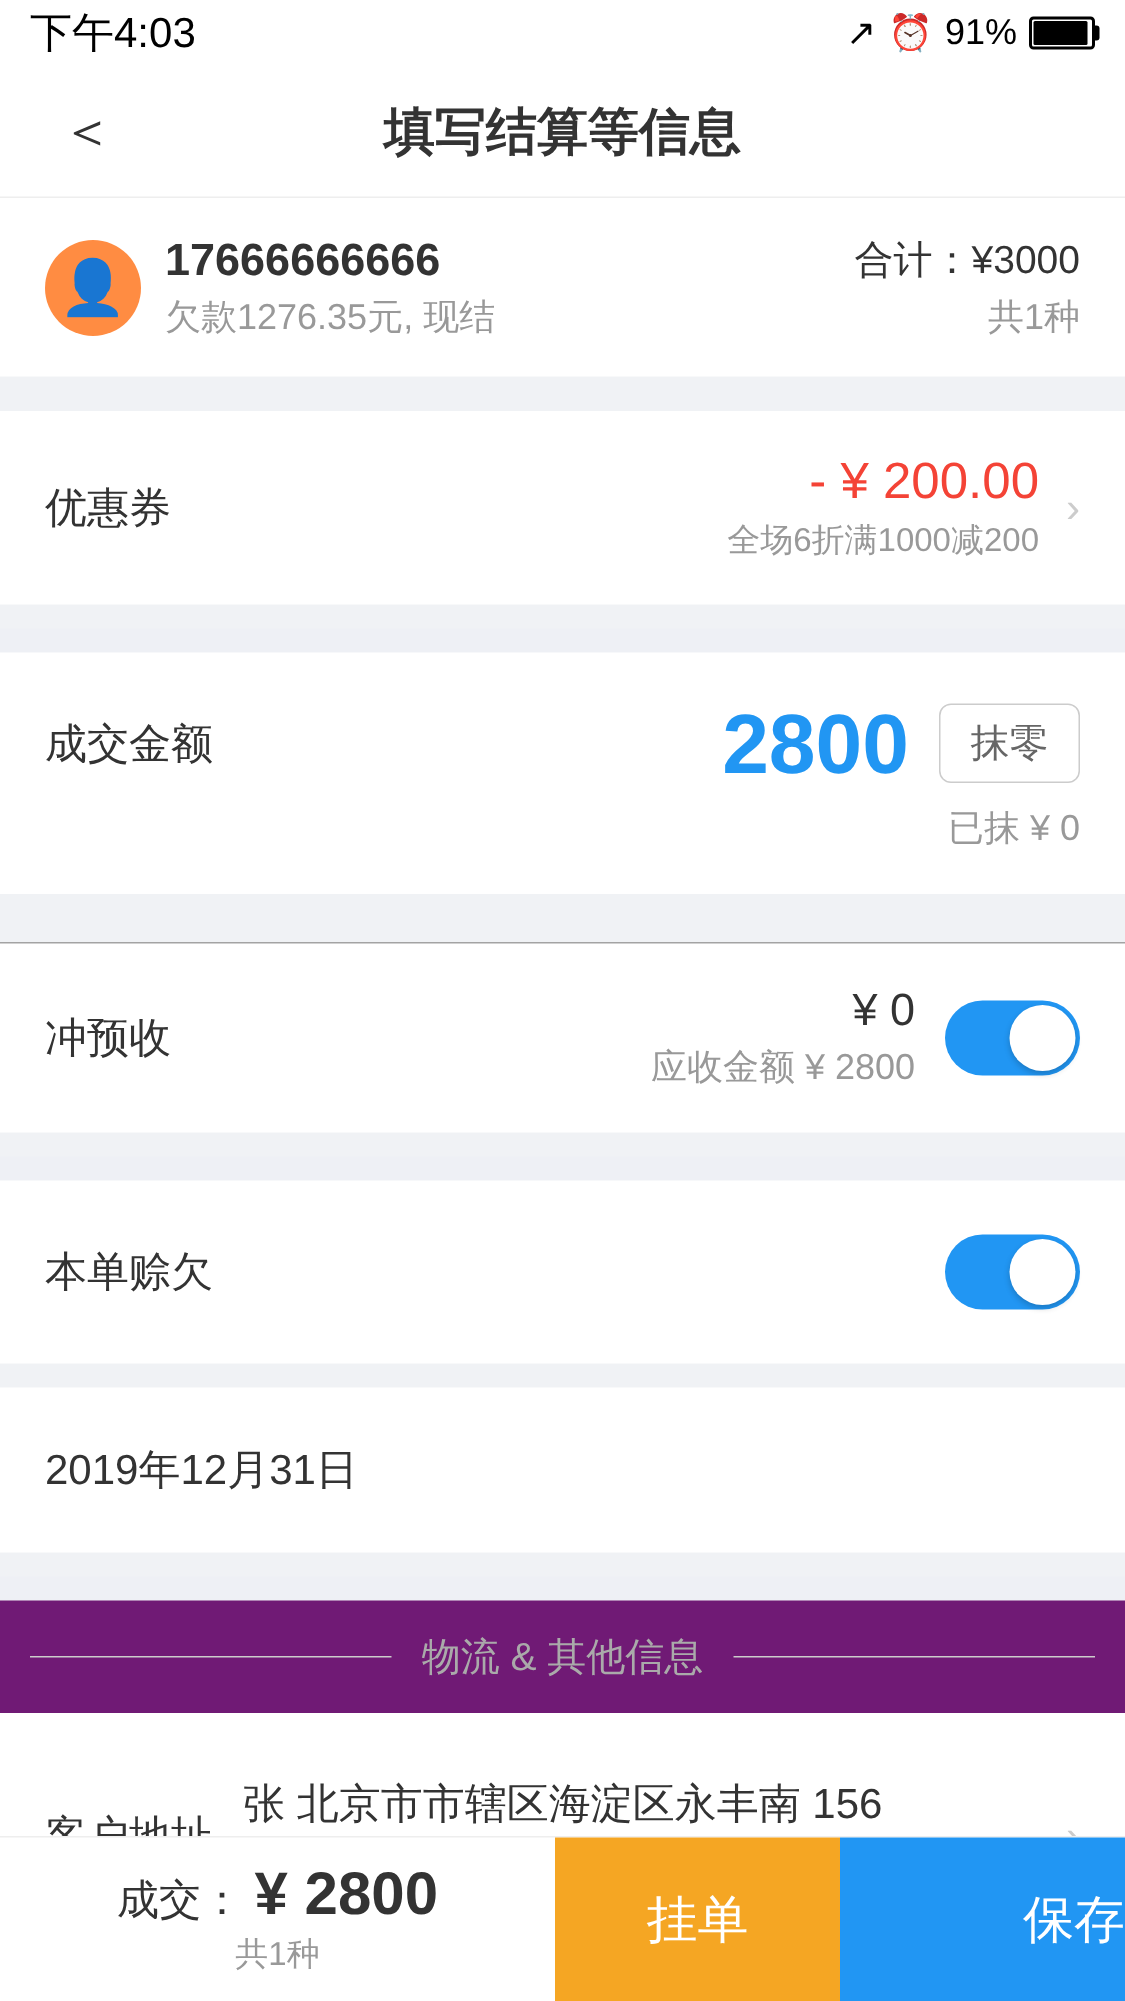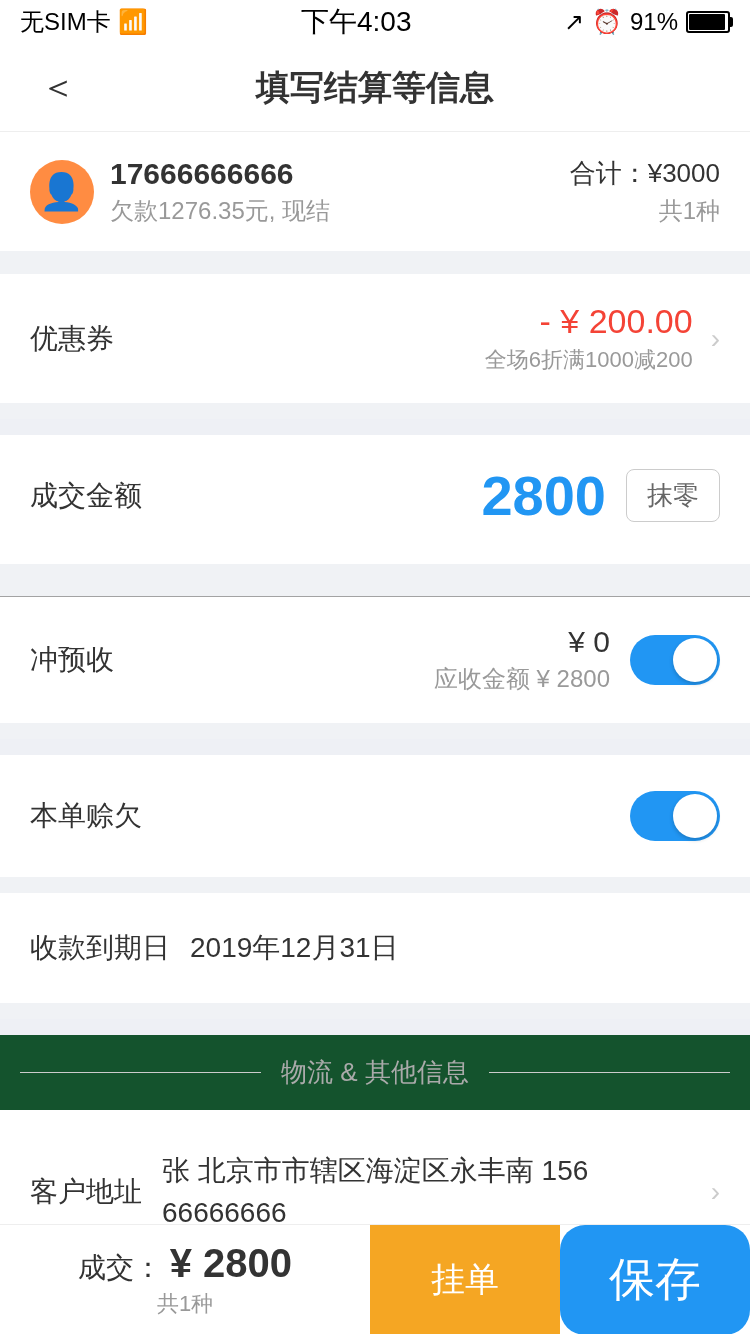--- a/index.html
+++ b/index.html
@@ -189,21 +189,21 @@
       padding: 36px 30px;
       background: #fff;
       margin-bottom: 16px;
       gap: 20px;
     }
     .due-date-label { font-size: 28px; color: #333; }
     .due-date-value { font-size: 28px; color: #333; }
 
     
     .divider-section {
-      background: #14532d;
+      background: #701a75;
       display: flex;
       align-items: center;
       justify-content: center;
       padding: 20px 0;
     }
     .divider-line {
       flex: 1;
       height: 1px;
       background: #ccc;
       margin: 0 20px;
@@ -249,41 +249,36 @@
       color: #fff;
       font-weight: 500;
       cursor: pointer;
     }
     .btn-save {
       width: 190px;
       height: 110px;
       background: #2196F3;
       display: flex;
       align-items: center;
-      justify-content: center;
-      font-size: 46px;
+      justify-content: flex-end;
+      font-size: 34px;
       color: #fff;
       font-weight: 500;
       cursor: pointer;
-      border-radius: 25px;
     }
 
     .gray-bg {
       background: #eef0f5;
       height: 16px;
     }
   </style>
 </head>
 <body>
 
 <div class="status-bar">
-  <div class="status-left">
-    <span>无SIM卡</span>
-    <span>📶</span>
-  </div>
   <div class="status-center">下午4:03</div>
   <div class="status-right">
     <span>↗</span>
     <span>⏰</span>
     <span>91%</span>
     <span style="display:inline-block;width:44px;height:22px;border:2px solid #000;border-radius:3px;position:relative;">
       <span style="display:block;width:36px;height:16px;background:#000;margin:1px;border-radius:1px;"></span>
       <span style="position:absolute;right:-5px;top:50%;transform:translateY(-50%);width:3px;height:10px;background:#000;border-radius:0 2px 2px 0;"></span>
     </span>
   </div>
@@ -328,20 +323,21 @@
   <div class="gray-bg"></div>
 
   <div class="amount-section">
     <div class="amount-row">
       <span class="amount-label">成交金额</span>
       <div class="amount-right">
         <span class="amount-value">2800</span>
         <button class="round-zero-btn">抹零</button>
       </div>
     </div>
+    <div class="amount-sub">已抹  ¥ 0</div>
   </div>
 
   <div class="section">
     <div class="prepay-row">
       <span class="prepay-label">冲预收</span>
       <div class="prepay-right">
         <div class="prepay-amount-block">
           <div class="prepay-amount">¥ 0</div>
           <div class="prepay-sub">应收金额 ¥ 2800</div>
         </div>
@@ -355,21 +351,20 @@
   <div class="gray-bg"></div>
 
   <div class="debt-row">
     <span class="debt-label">本单赊欠</span>
     <div class="toggle">
       <div class="toggle-knob"></div>
     </div>
   </div>
 
   <div class="due-date-row">
-    <span class="due-date-label">收款到期日</span>
     <span class="due-date-value">2019年12月31日</span>
   </div>
 
   <div style="height:16px;background:#eef0f5;"></div>
 
   <div class="divider-section">
     <div class="divider-line"></div>
     <span class="divider-label">物流 &amp; 其他信息</span>
     <div class="divider-line"></div>
   </div>

